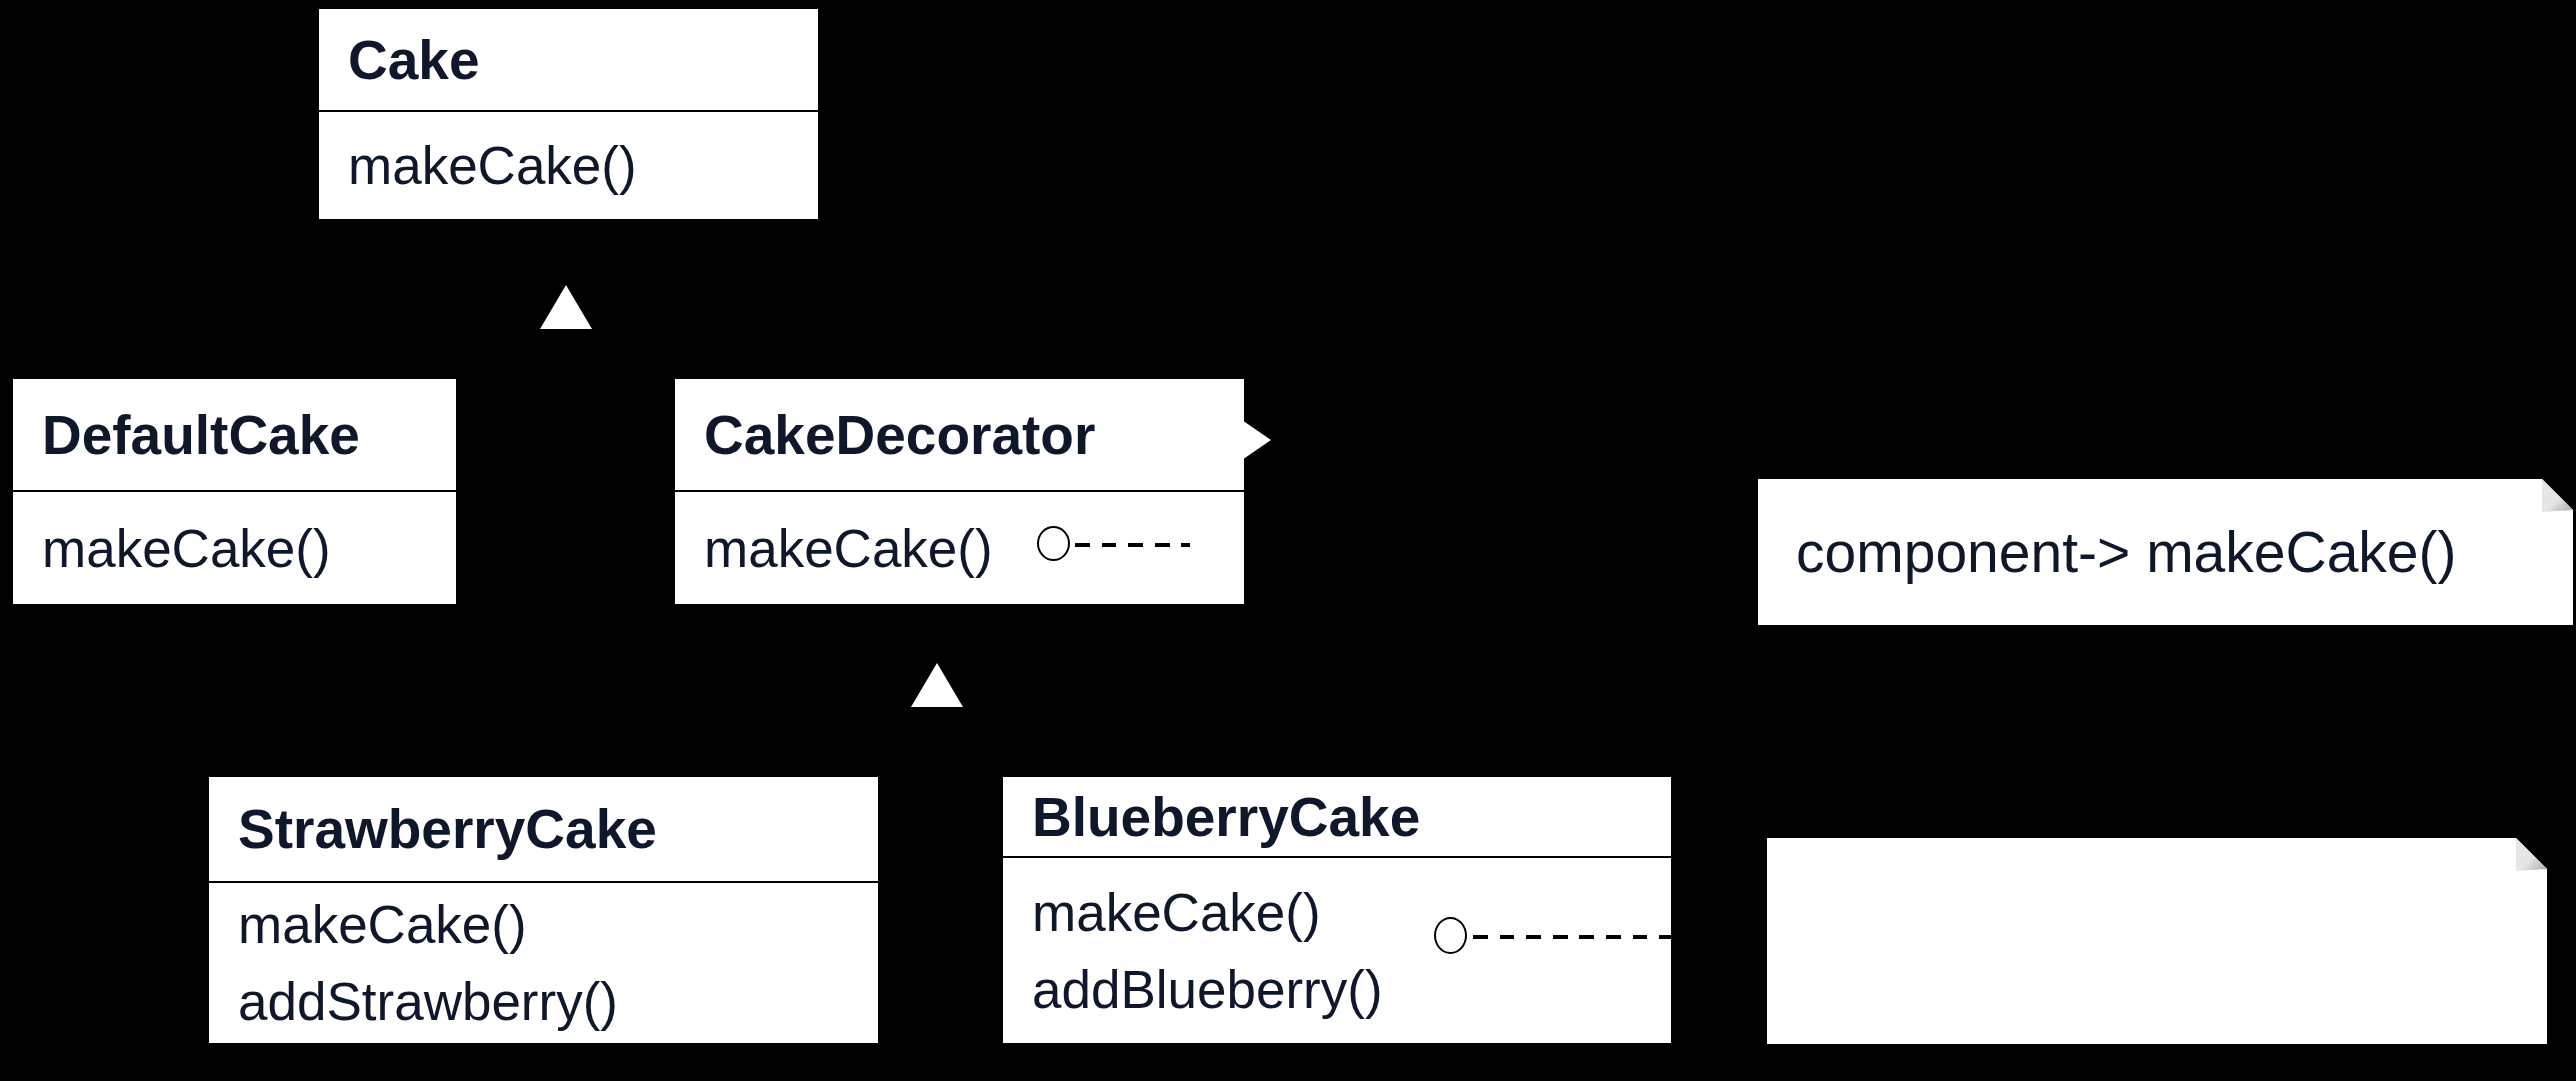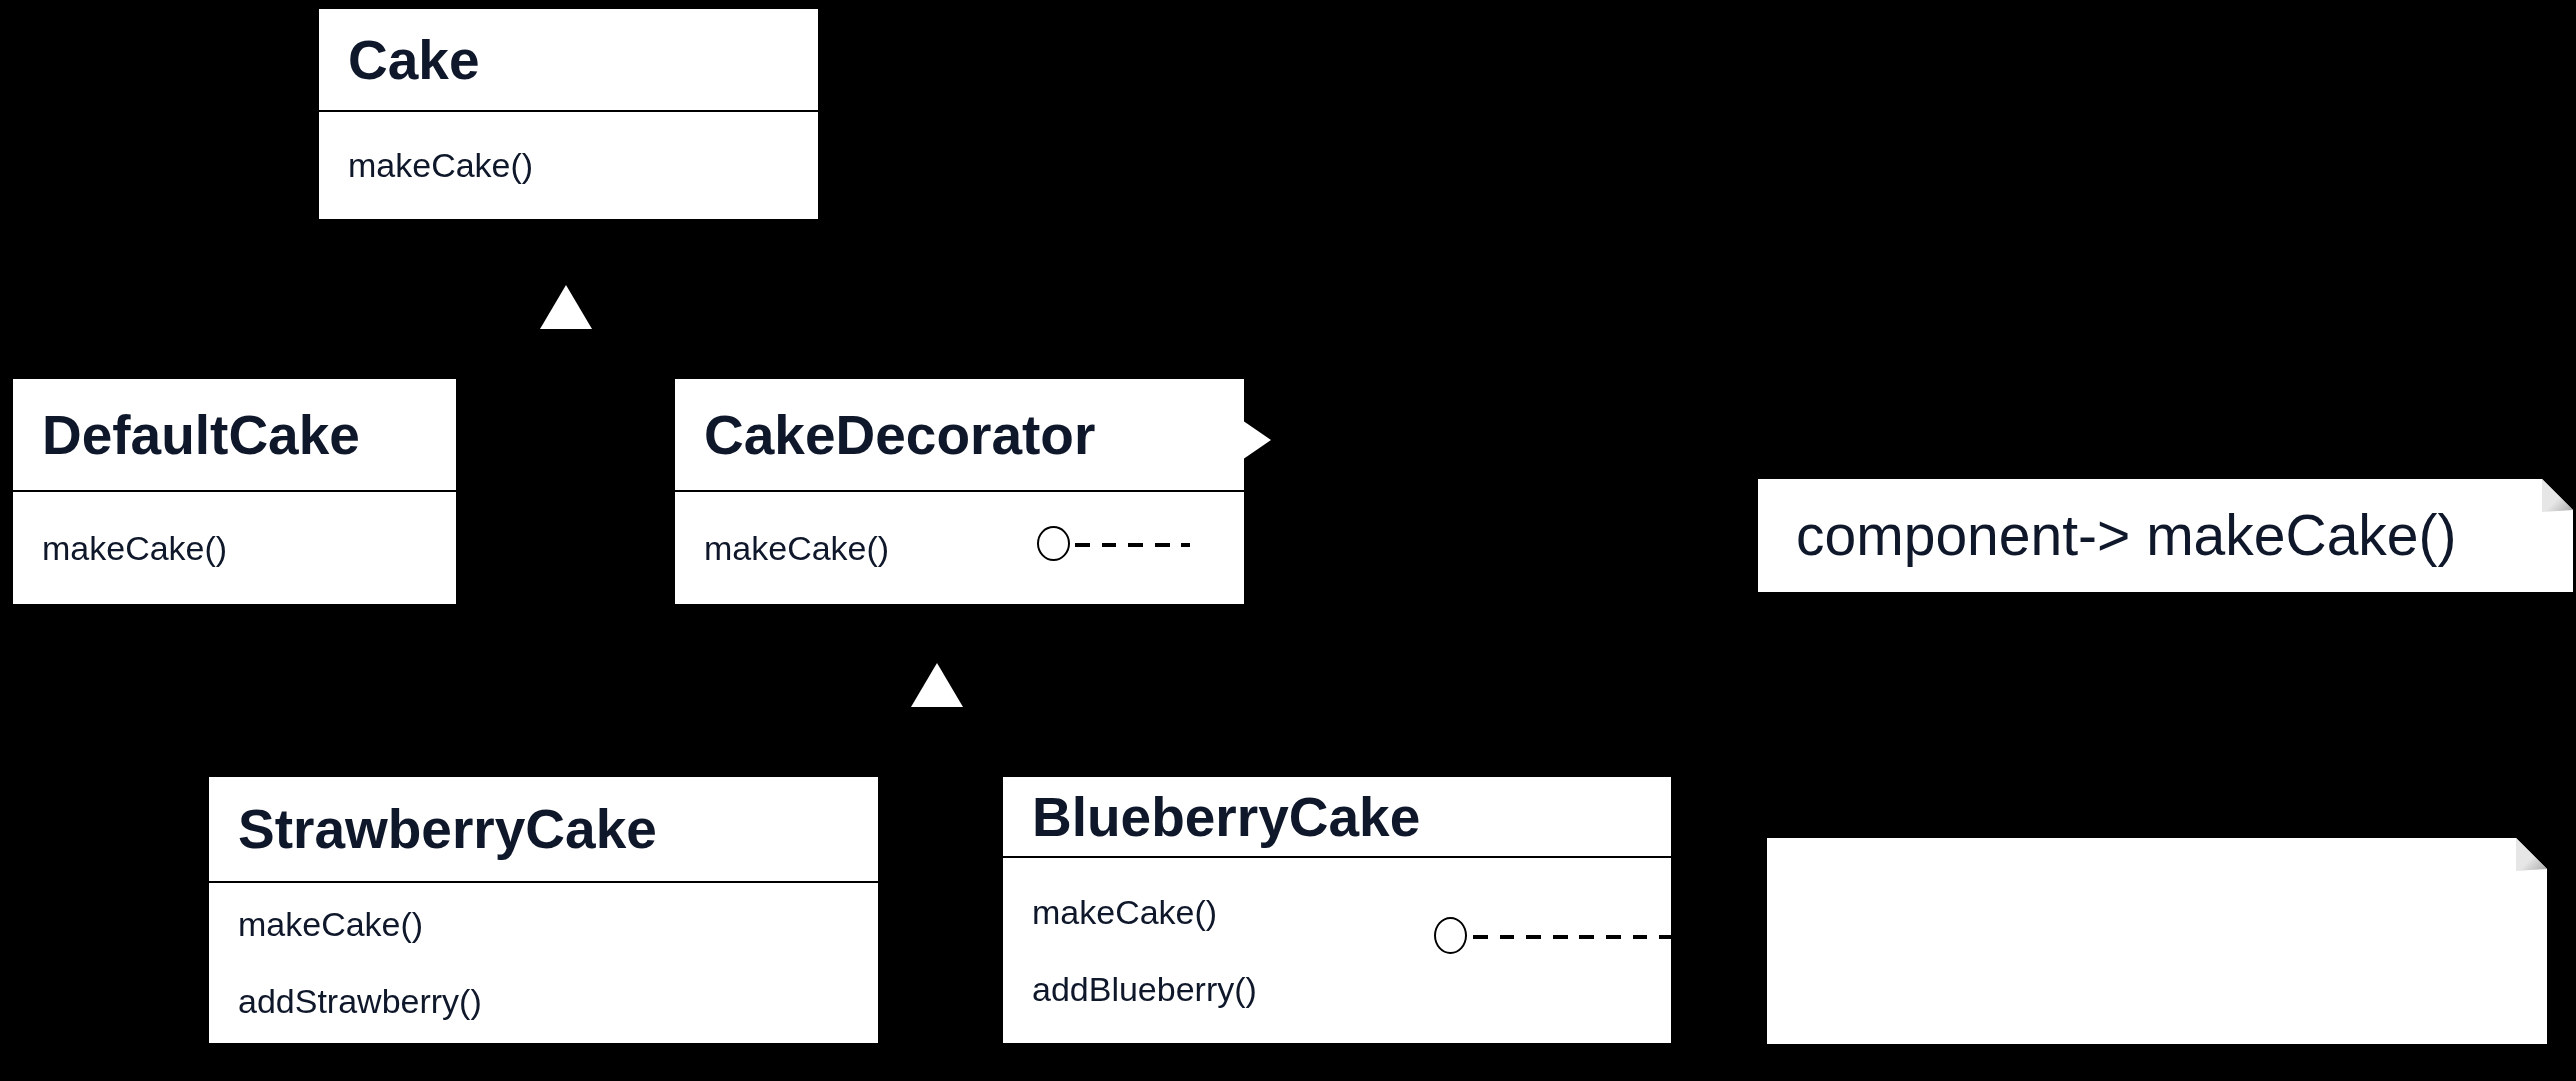--- a/index.html
+++ b/index.html
@@ -27,21 +27,21 @@
     border-bottom: 2.7px solid #000;
     box-sizing: border-box;
     white-space: nowrap;
   }
   .uml-methods {
     flex: 1;
     display: flex;
     flex-direction: column;
     justify-content: center;
     padding-left: 29px;
-    font-size: 34px;
+    font-size: 53px;
     line-height: 77px;
     white-space: nowrap;
   }
   .tri-up {
     position: absolute;
     width: 0; height: 0;
     border-left: 26px solid transparent;
     border-right: 26px solid transparent;
     border-bottom: 44px solid #fff;
   }
@@ -127,21 +127,21 @@
   <div class="uml-class" style="left:1003px; top:777px; width:668px; height:266px;">
     <div class="uml-title" style="height:81px;text-align:right;">BlueberryCake</div>
     <div class="uml-methods">
       <div>makeCake()</div>
       <div>addBlueberry()</div>
     </div>
     <div class="lollipop" style="left:431px; top:140px; width:33px; height:37px;"></div>
     <div class="dash-line" style="left:470px; top:158px; width:199px;"></div>
   </div>
 
-  <div class="note" style="left:1758px; top:479px; width:815px; height:113px;">
+  <div class="note" style="left:1758px; top:479px; width:815px; height:146px;">
     <div>component-&gt; makeCake()</div>
   </div>
   <div class="fold" style="left:2542px; top:479px;"></div>
 
   <div class="note" style="left:1767px; top:838px; width:780px; height:206px;">
   </div>
   <div class="fold" style="left:2516px; top:838px;"></div>
 
 </div>
 

